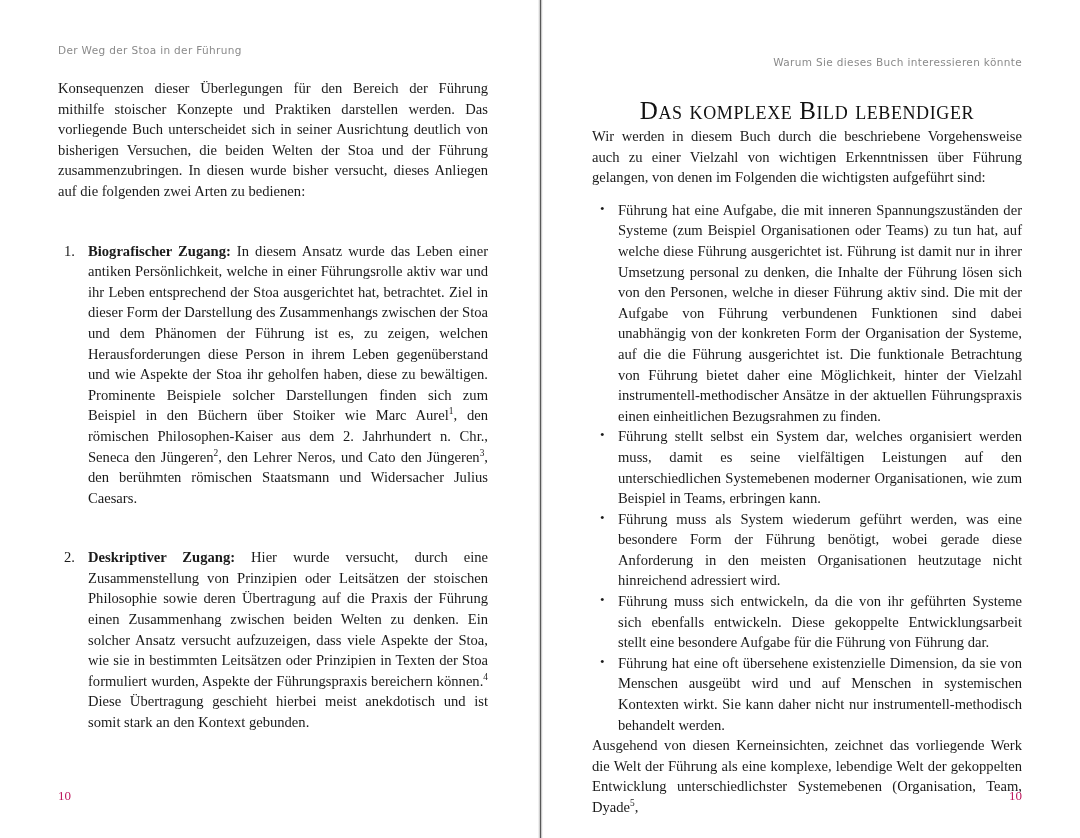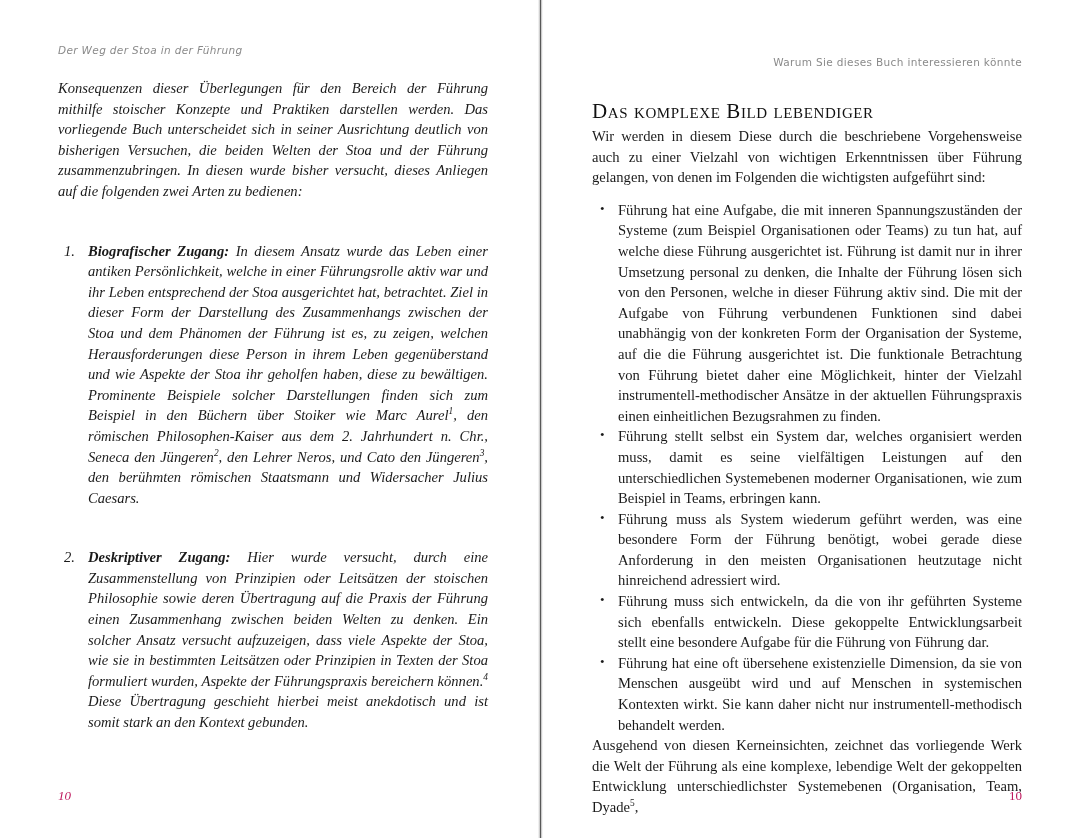--- a/index.html
+++ b/index.html
@@ -34,21 +34,20 @@
         rgba(255,255,255,0) 100%);
   }
   .page {
     position: relative;
     width: 540px;
     height: 838px;
     box-sizing: border-box;
   }
   .page-left {
     padding: 0 52px 0 58px;
-    font-style: italic;
   }
   .page-right {
     padding: 12px 58px 0 52px;
   }
   .runhead {
     font-family: "DejaVu Sans", "Liberation Sans", sans-serif;
     font-size: 10.5px;
     letter-spacing: 0.35px;
     color: #8a8a8a;
     padding-top: 44px;
@@ -63,21 +62,22 @@
   p.body, li {
     font-size: 14.6px;
     line-height: 20.6px;
     text-align: justify;
     -webkit-hyphens: auto;
     hyphens: auto;
     margin: 0;
   }
 
   .chapter-title {
-    font-size: 21px;
+    text-align: center;
+    font-size: 25px;
     line-height: 30px;
     font-variant: small-caps;
     letter-spacing: 0.6px;
     font-weight: normal;
     margin: 26px 0 0 0;
     color: #111;
   }
   .chapter-title .ln { display: block; }
 
   ol.numlist {
@@ -159,21 +159,21 @@
   <div class="gutter"></div>
 
   <div class="page page-right">
     <div class="runhead runhead-right">Warum Sie dieses Buch interessieren könnte</div>
 
     <div class="content">
       <h1 class="chapter-title">
         <span class="ln">Das komplexe Bild lebendiger</span>
       </h1>
 
-      <p class="body para-gap">Wir werden in diesem Diese durch die beschriebene Vorgehensweise auch zu einer Vielzahl von wichtigen Erkenntnissen über Führung gelangen, von denen im Folgenden die wichtigsten aufgeführt sind:</p>
+      <p class="body para-gap">Wir werden in diesem Buch durch die beschriebene Vorgehensweise auch zu einer Vielzahl von wichtigen Erkenntnissen über Führung gelangen, von denen im Folgenden die wichtigsten aufgeführt sind:</p>
 
       <ul class="bullets">
         <li>Führung hat eine Aufgabe, die mit inneren Spannungszuständen der Systeme (zum Beispiel Organisationen oder Teams) zu tun hat, auf welche diese Führung ausgerichtet ist. Führung ist damit nur in ihrer Umsetzung personal zu denken, die Inhalte der Führung lösen sich von den Personen, welche in dieser Führung aktiv sind. Die mit der Aufgabe von Führung verbundenen Funktionen sind dabei unabhängig von der konkreten Form der Organisation der Systeme, auf die die Führung ausgerichtet ist. Die funktionale Betrachtung von Führung bietet daher eine Möglichkeit, hinter der Vielzahl instrumentell-methodischer Ansätze in der aktuellen Führungspraxis einen einheitlichen Bezugsrahmen zu finden.</li>
         <li>Führung stellt selbst ein System dar, welches organisiert werden muss, damit es seine vielfältigen Leistungen auf den unterschiedlichen Systemebenen moderner Organisationen, wie zum Beispiel in Teams, erbringen kann.</li>
         <li>Führung muss als System wiederum geführt werden, was eine besondere Form der Führung benötigt, wobei gerade diese Anforderung in den meisten Organisationen heutzutage nicht hinreichend adressiert wird.</li>
         <li>Führung muss sich entwickeln, da die von ihr geführten Systeme sich ebenfalls entwickeln. Diese gekoppelte Entwicklungsarbeit stellt eine besondere Aufgabe für die Führung von Führung dar.</li>
         <li>Führung hat eine oft übersehene existenzielle Dimension, da sie von Menschen ausgeübt wird und auf Menschen in systemischen Kontexten wirkt. Sie kann daher nicht nur instrumentell-methodisch behandelt werden.</li>
       </ul>
 
       <p class="body para-gap"><span>Ausgehend von diesen Kerneinsichten, zeichnet das vorliegende Werk die Welt der Führung als eine komplexe, lebendige Welt der gekoppelten Entwicklung unterschiedlichster Systemebenen (Organisation, Team, Dyade</span><sup>5</sup><span>,</span></p>

